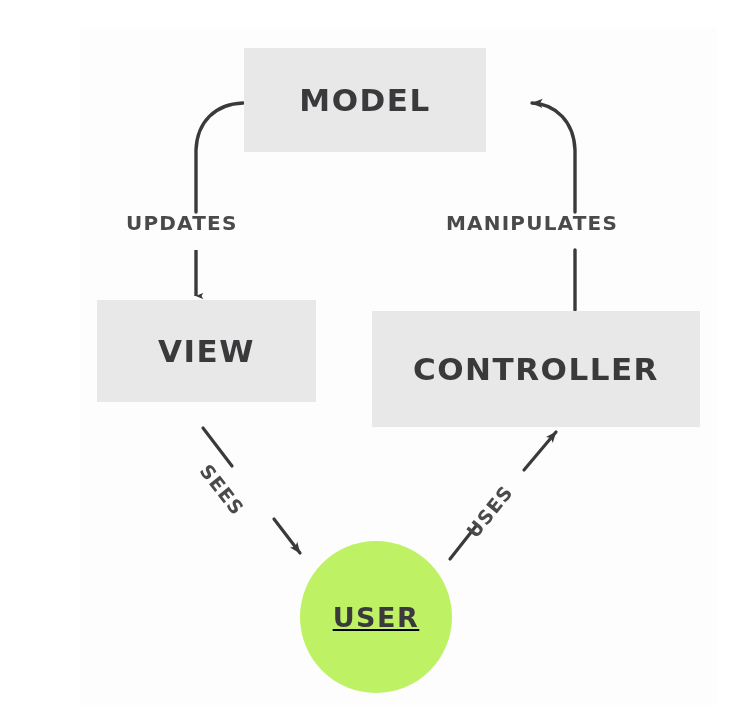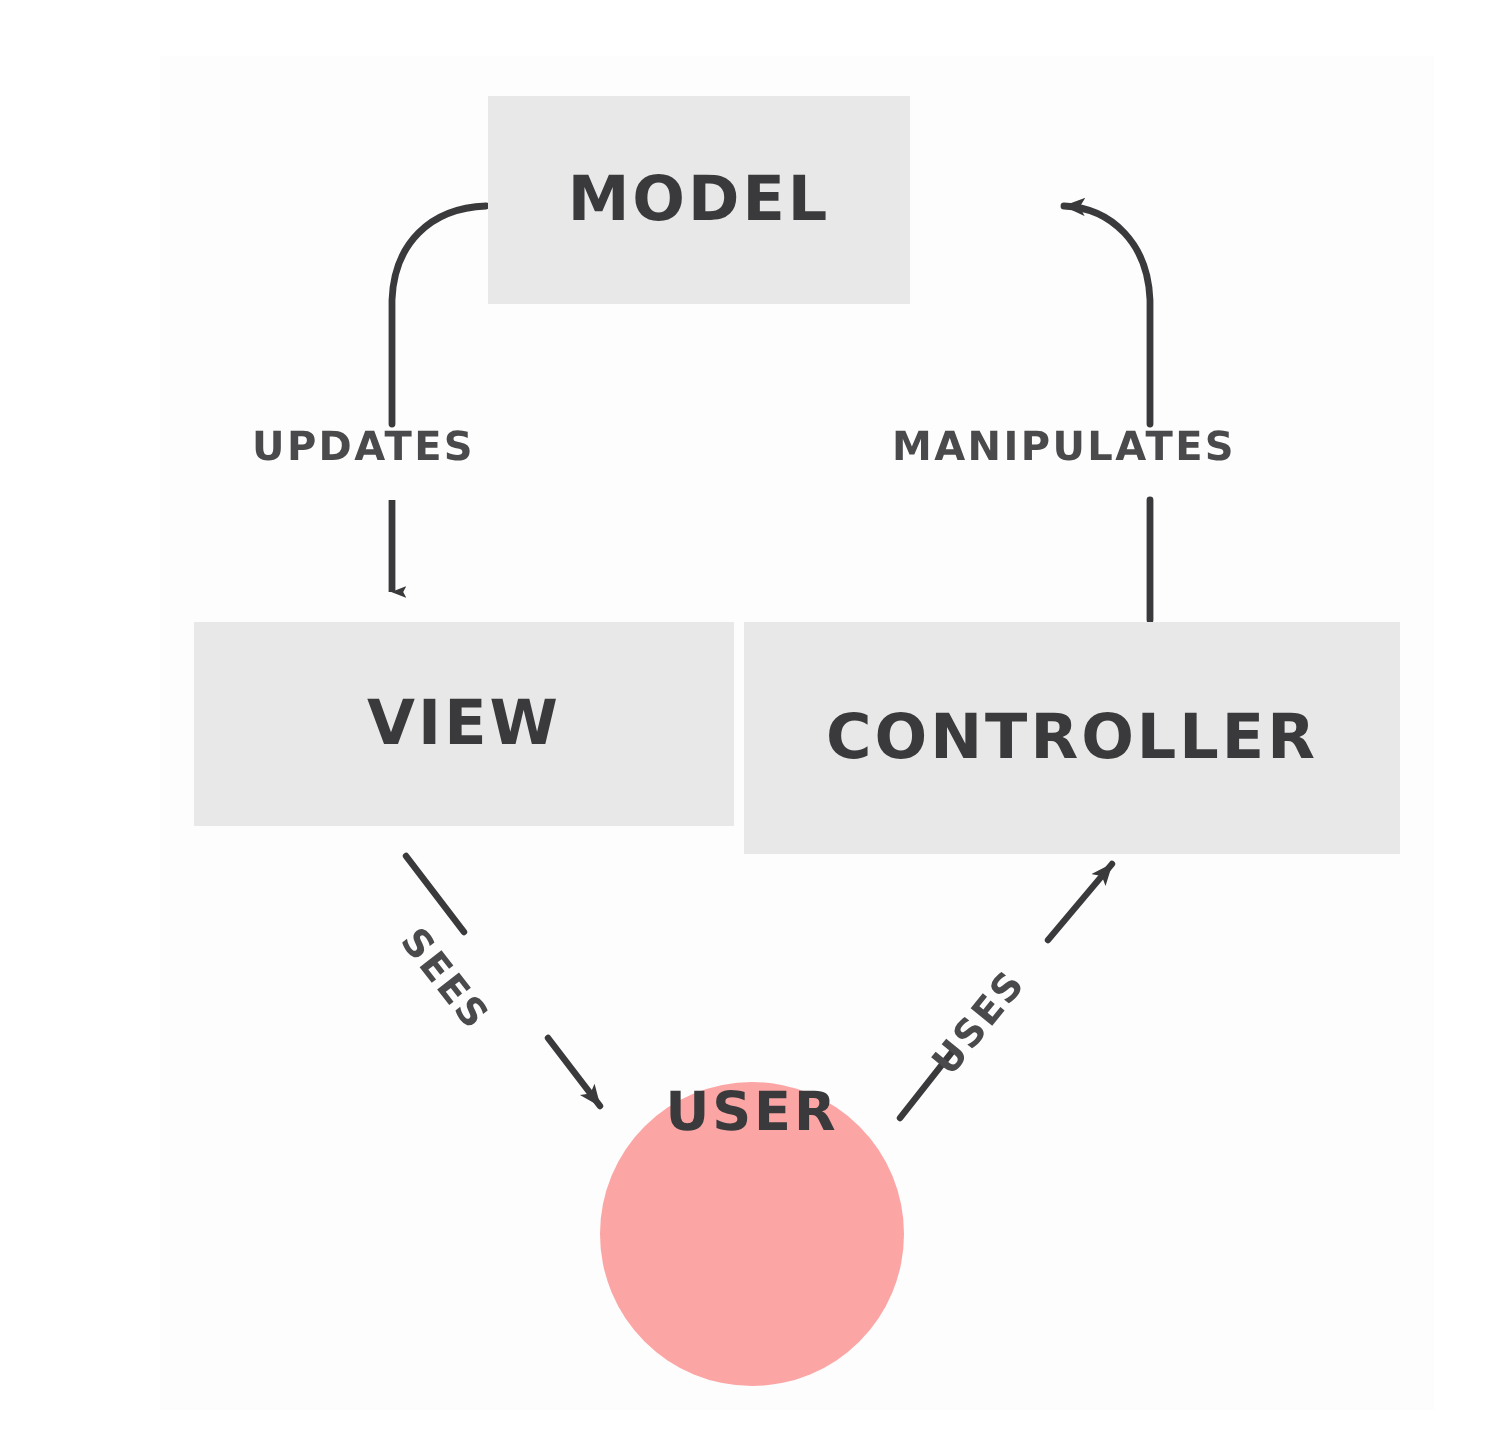--- a/index.html
+++ b/index.html
@@ -37,34 +37,36 @@
   
   .node-box {
     position: absolute;
     background: #e8e8e8;
     display: flex;
     align-items: center;
     justify-content: center;
   }
   .node-circle {
     position: absolute;
-    background: #fca5a5;
+    background: #bef264;
     border-radius: 50%;
     display: flex;
+    align-items: center;
     justify-content: center;
+    text-decoration: underline;
   }
   .node-label {
     color: #3a3a3c;
     font-weight: bold;
     letter-spacing: 1.5px;
     white-space: nowrap;
     -webkit-font-smoothing: antialiased;
   }
-  #model-box   { left: 244px; top: 48px;  width: 211px; height: 104px; }
-  #view-box    { left: 97px;  top: 311px; width: 270px; height: 102px; }
+  #model-box   { left: 244px; top: 48px;  width: 242px; height: 104px; }
+  #view-box    { left: 97px;  top: 300px; width: 219px; height: 102px; }
   #ctrl-box    { left: 372px; top: 311px; width: 328px; height: 116px; }
   #user-circle { left: 300px; top: 541px; width: 152px; height: 152px; }
 
   #model-box .node-label { font-size: 31px; }
   #view-box  .node-label { font-size: 31px; }
   #ctrl-box  .node-label { font-size: 31px; }
   #user-circle .node-label { font-size: 27px; }
 
   
   .edge-label {

